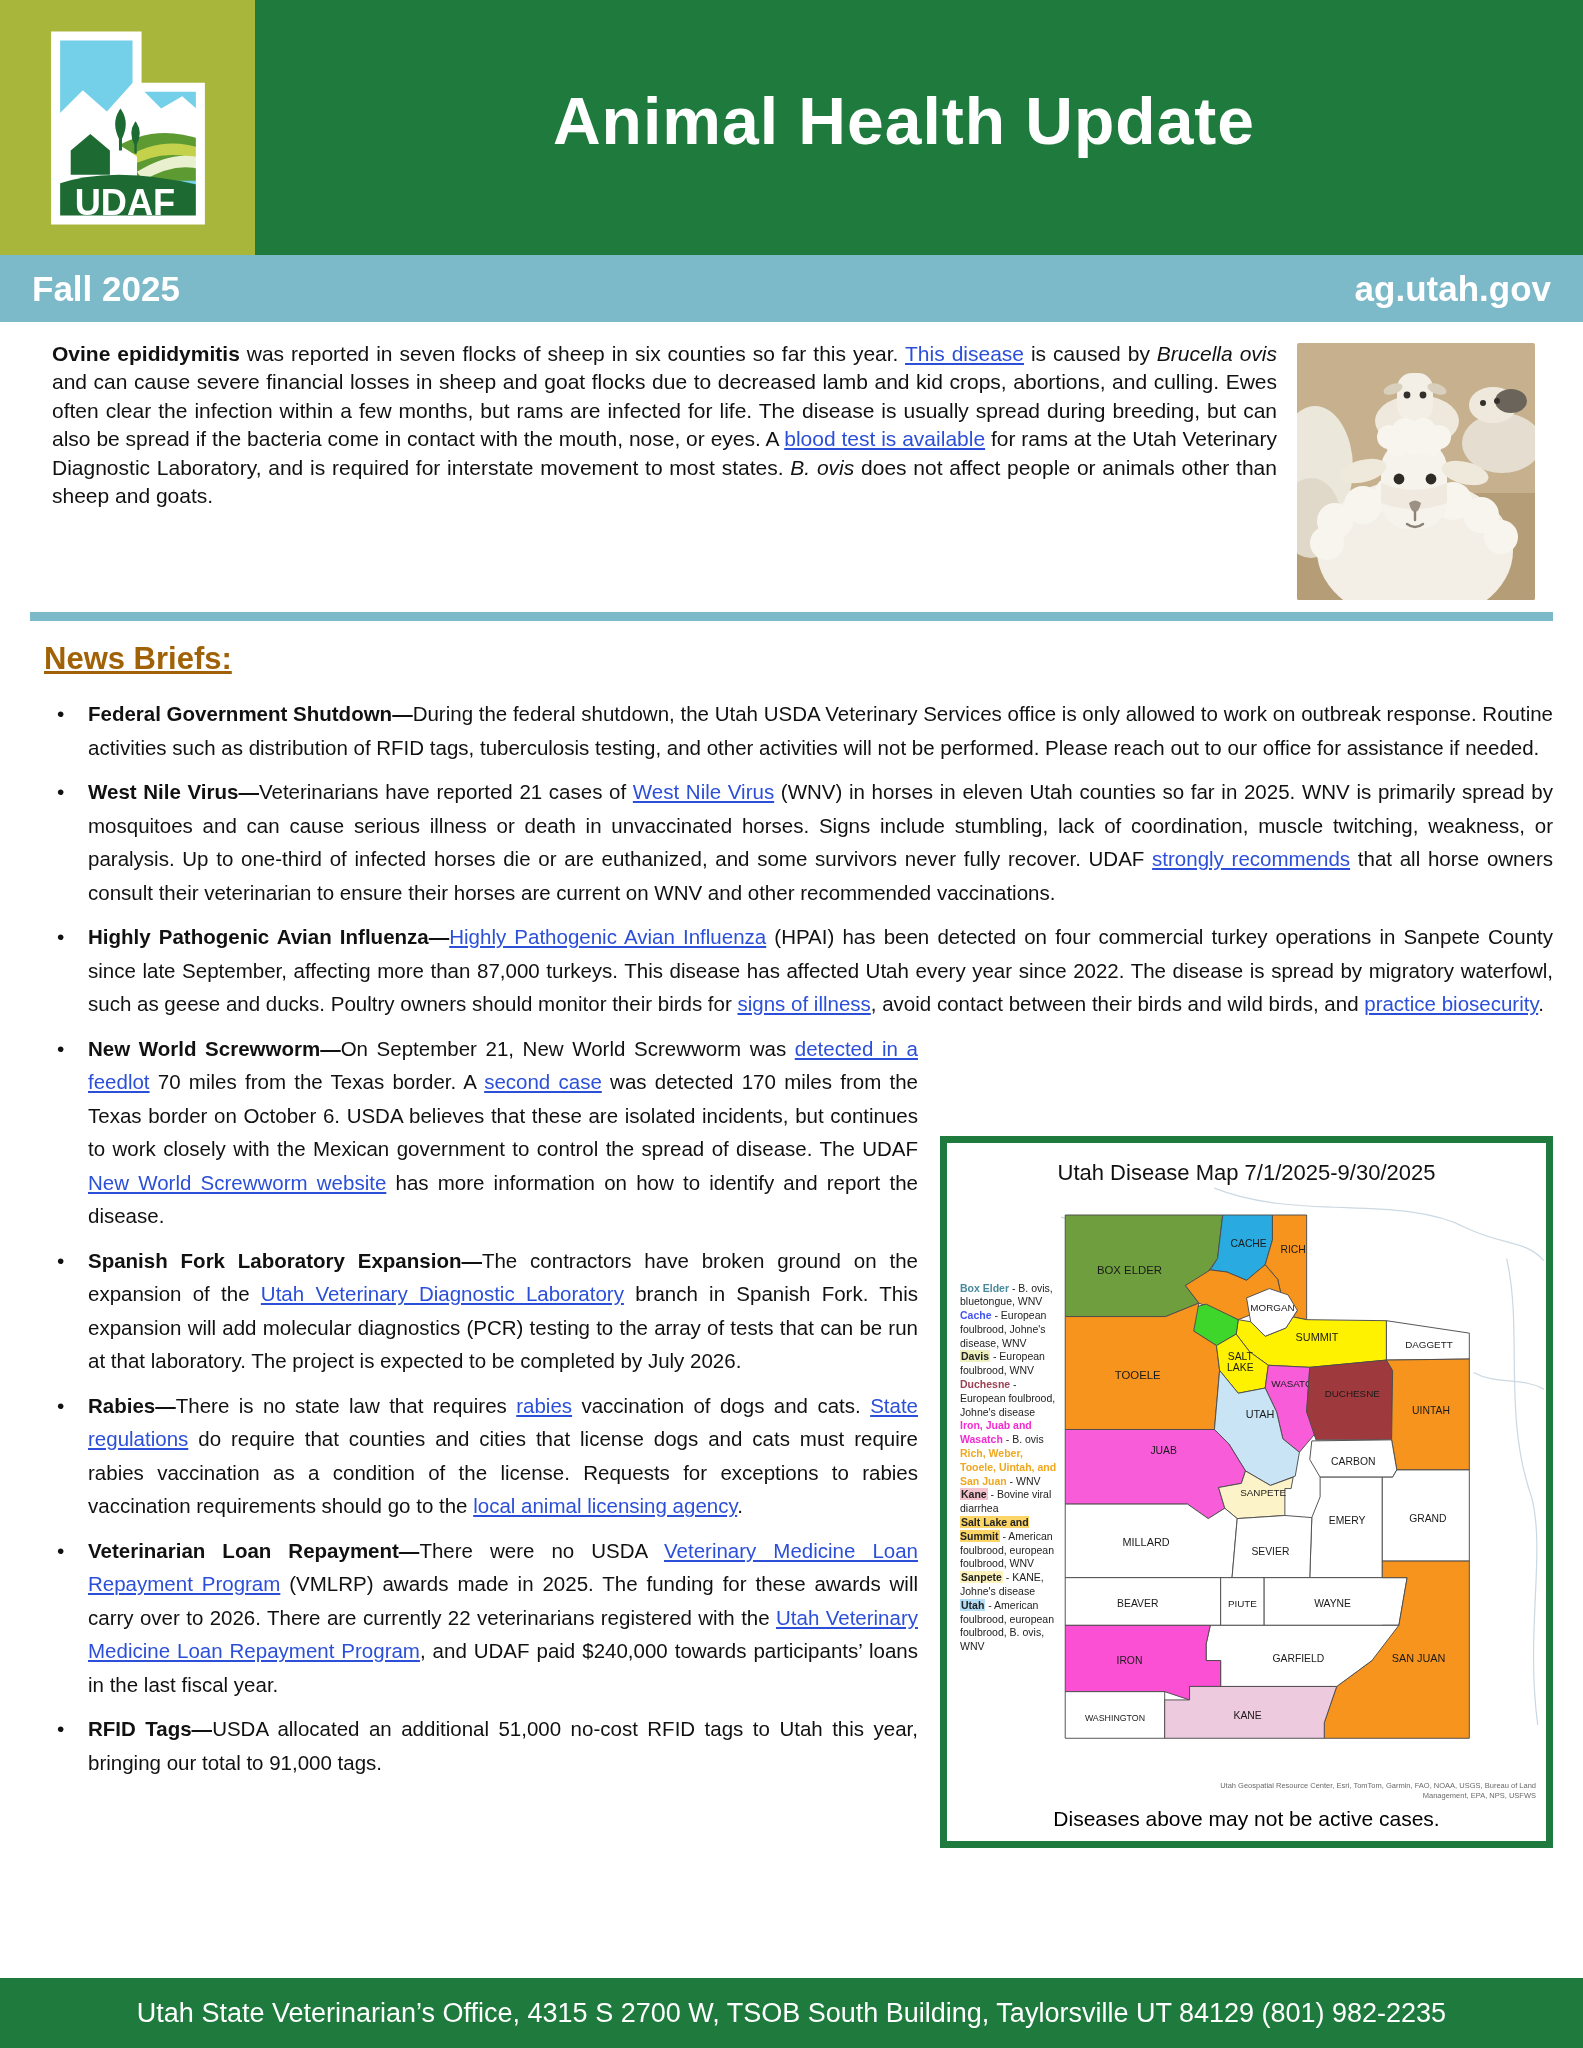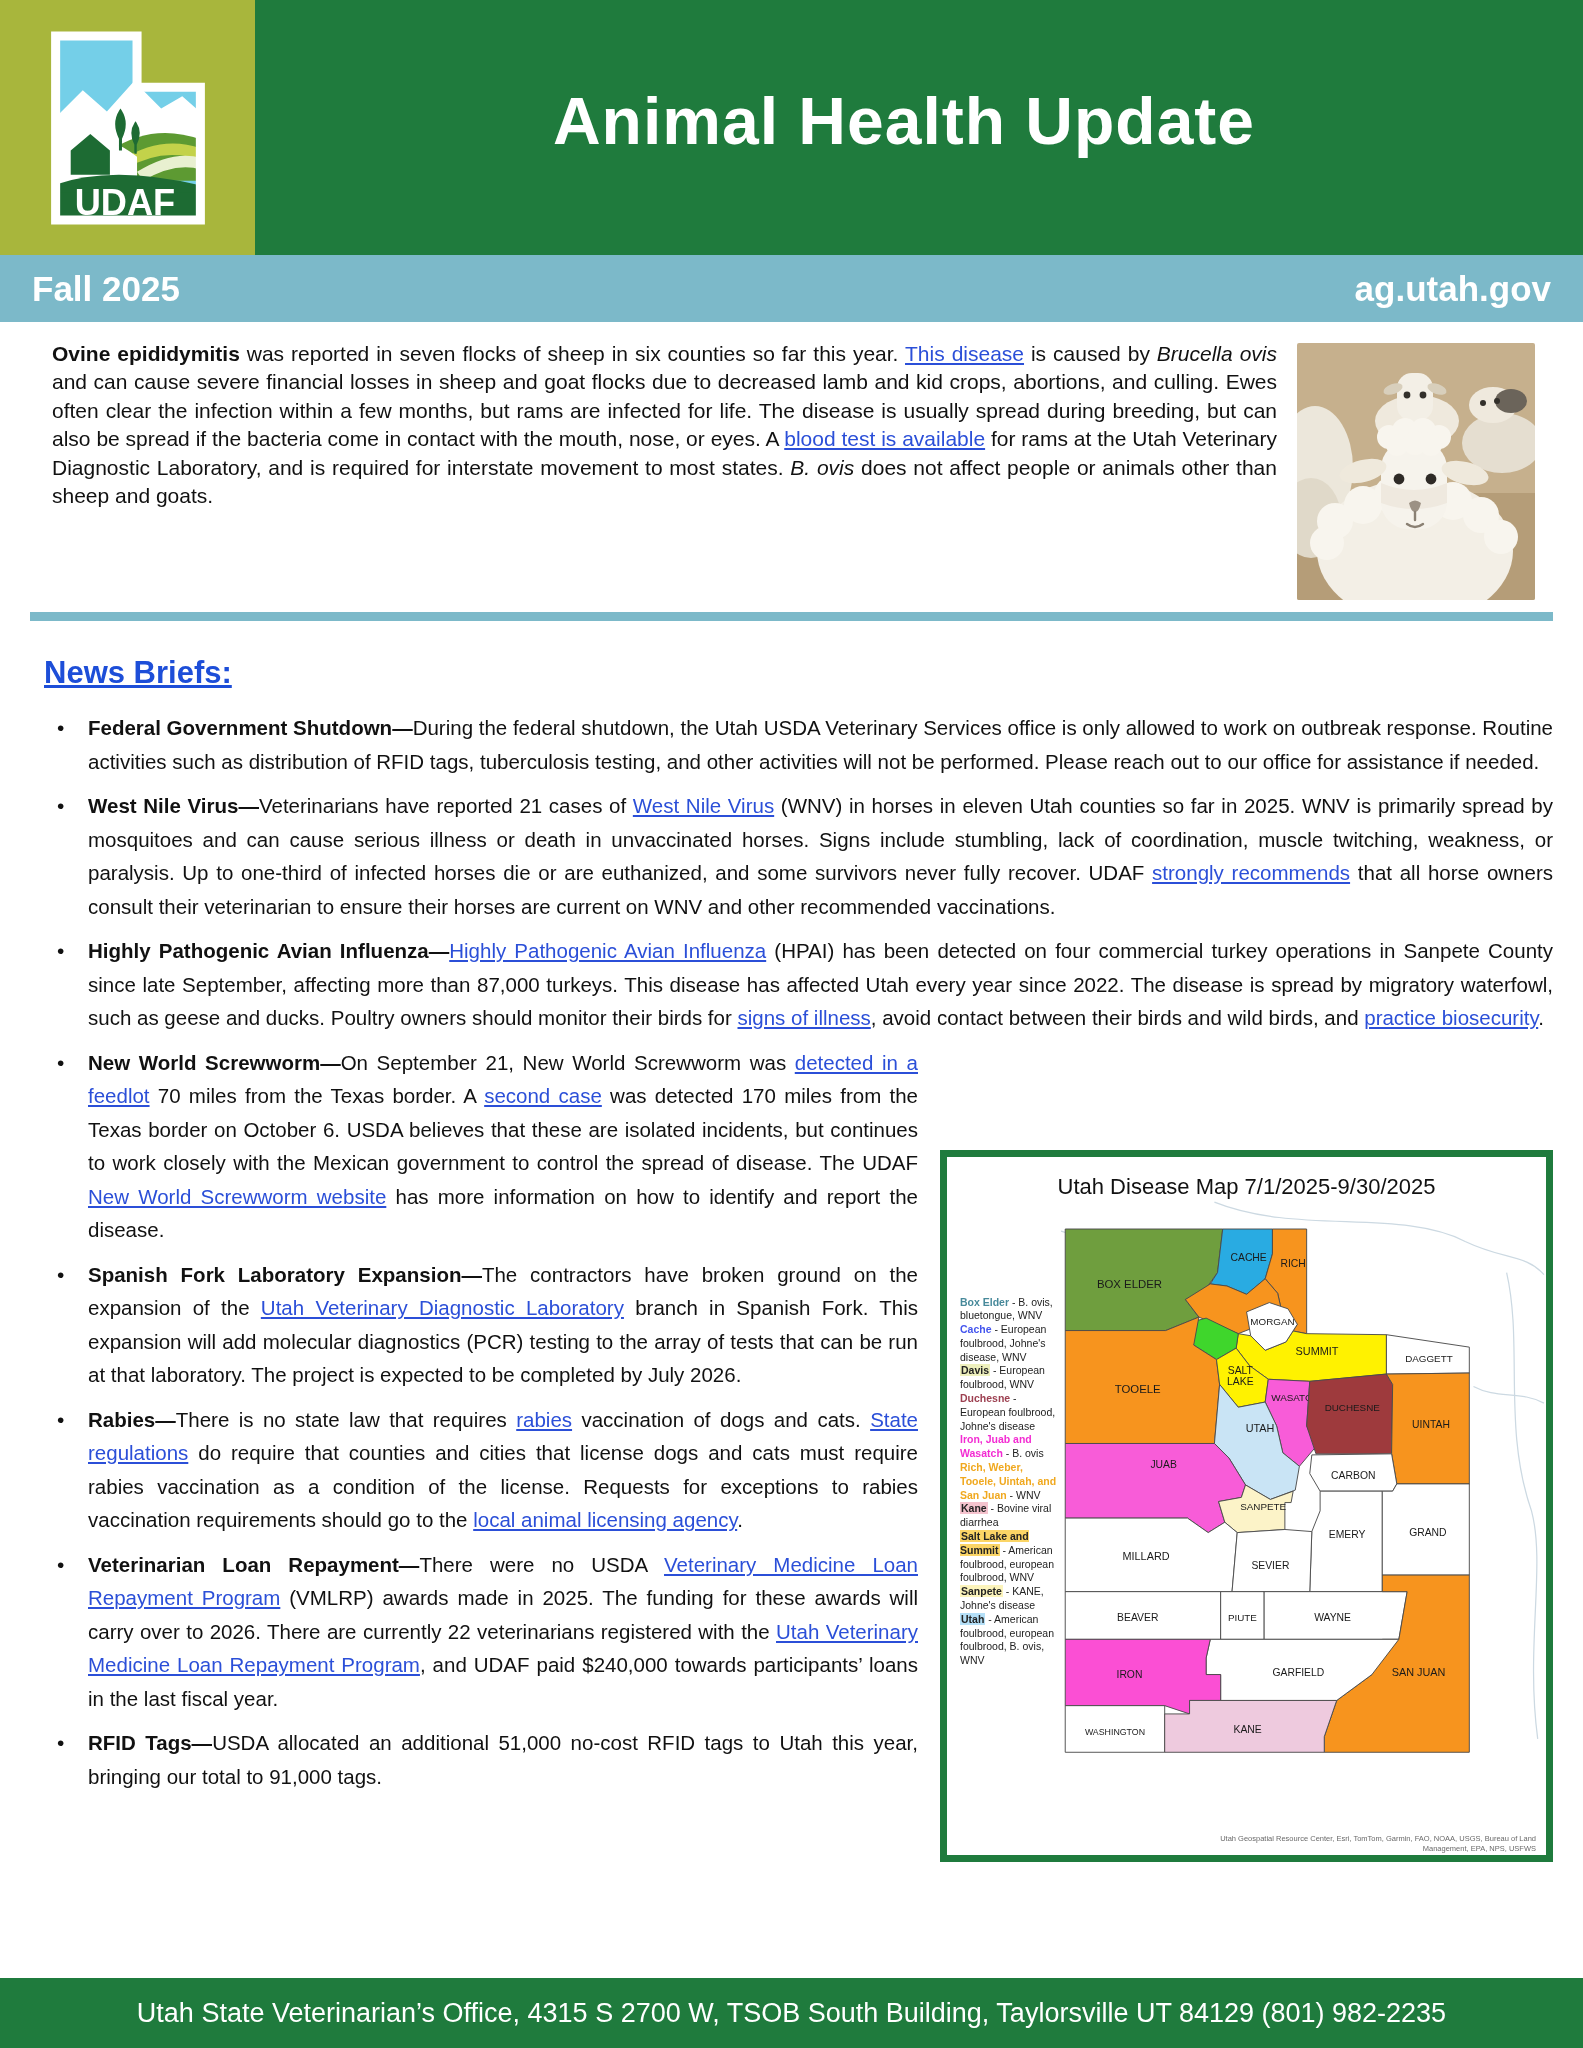--- a/index.html
+++ b/index.html
@@ -22,21 +22,21 @@
   .intro:after{content:"";display:block;clear:both;}
   .sheep-photo{float:right;width:238px;height:257px;margin:3px 0 4px 20px;border-radius:2px;overflow:hidden;}
   .sheep-photo svg{display:block;width:100%;height:100%;}
   .intro-text{margin:0;font-size:21px;line-height:28.4px;text-align:justify;}
 
   .divider{height:9px;background:#7cb9c9;margin:8px 30px 0 30px;}
 
   
   .news{padding:0 30px;}
   .news:after{content:"";display:block;clear:both;}
-  .news-heading{font-size:31px;font-weight:700;text-decoration:underline;margin:34px 0 20px 14px;color:#1d4ed8;}
+  .news-heading{font-size:31px;font-weight:700;text-decoration:underline;margin:20px 0 20px 14px;color:#a16207;}
   .bullet{position:relative;margin:0 0 11px 0;padding-left:58px;font-size:20.5px;line-height:33.5px;text-align:justify;}
   .bullet::before{content:"\2022";position:absolute;left:27px;top:0;font-size:21px;}
   .lnk{color:#2b4fd8;text-decoration:underline;cursor:pointer;}
 
   
   .map-box{float:right;width:613px;height:712px;border:7px solid #1f7b3d;background:#fff;margin:104px 0 10px 22px;box-sizing:border-box;display:flex;flex-direction:column;}
   .map-title{text-align:center;font-size:22px;color:#111;margin-top:17px;flex:none;}
   .map-row{display:flex;flex:none;}
   .map-legend{width:112px;flex:none;box-sizing:border-box;padding:96px 0 0 13px;font-size:10.5px;line-height:13.8px;color:#222;}
   .leg{margin:0;}
@@ -231,20 +231,21 @@
                 <polygon points="96,468 120,468 120,455 262,455 250,490 250,505 96,505" fill="#eecade" stroke="#4a4a4a" stroke-width="0.9" stroke-linejoin="round"></polygon>
                 <text x="176" y="486" text-anchor="middle" font-size="10" fill="#1a1a1a" font-family="Liberation Sans, sans-serif"><tspan x="176" y="486">KANE</tspan></text>
               </g>
           </svg>
         </div>
       </div>
       <div class="map-attr">
         <div>Utah Geospatial Resource Center, Esri, TomTom, Garmin, FAO, NOAA, USGS, Bureau of Land</div>
         <div>Management, EPA, NPS, USFWS</div>
       </div>
+      <div class="map-caption">Diseases above may not be active cases.</div>
     </aside>
 
     <div class="bullet"><span style="font-weight: 700;">New World Screwworm—</span><span>On September 21, New World Screwworm was </span><a class="lnk" href="#">detected in a feedlot</a><span> 70 miles from the Texas border. A </span><a class="lnk" href="#">second case</a><span> was detected 170 miles from the Texas border on October 6. USDA believes that these are isolated incidents, but continues to work closely with the Mexican government to control the spread of disease. The UDAF </span><a class="lnk" href="#">New World Screwworm website</a><span> has more information on how to identify and report the disease.</span></div>
     <div class="bullet"><span style="font-weight: 700;">Spanish Fork Laboratory Expansion—</span><span>The contractors have broken ground on the expansion of the </span><a class="lnk" href="#">Utah Veterinary Diagnostic Laboratory</a><span> branch in Spanish Fork. This expansion will add molecular diagnostics (PCR) testing to the array of tests that can be run at that laboratory. The project is expected to be completed by July 2026.</span></div>
     <div class="bullet"><span style="font-weight: 700;">Rabies—</span><span>There is no state law that requires </span><a class="lnk" href="#">rabies</a><span> vaccination of dogs and cats. </span><a class="lnk" href="#">State regulations</a><span> do require that counties and cities that license dogs and cats must require rabies vaccination as a condition of the license. Requests for exceptions to rabies vaccination requirements should go to the </span><a class="lnk" href="#">local animal licensing agency</a><span>.</span></div>
     <div class="bullet"><span style="font-weight: 700;">Veterinarian Loan Repayment—</span><span>There were no USDA </span><a class="lnk" href="#">Veterinary Medicine Loan Repayment Program</a><span> (VMLRP) awards made in 2025. The funding for these awards will carry over to 2026. There are currently 22 veterinarians registered with the </span><a class="lnk" href="#">Utah Veterinary Medicine Loan Repayment Program</a><span>, and UDAF paid $240,000 towards participants’ loans in the last fiscal year.</span></div>
     <div class="bullet"><span style="font-weight: 700;">RFID Tags—</span><span>USDA allocated an additional 51,000 no-cost RFID tags to Utah this year, bringing our total to 91,000 tags.</span></div>
   </section>
 
   <footer class="footer">

